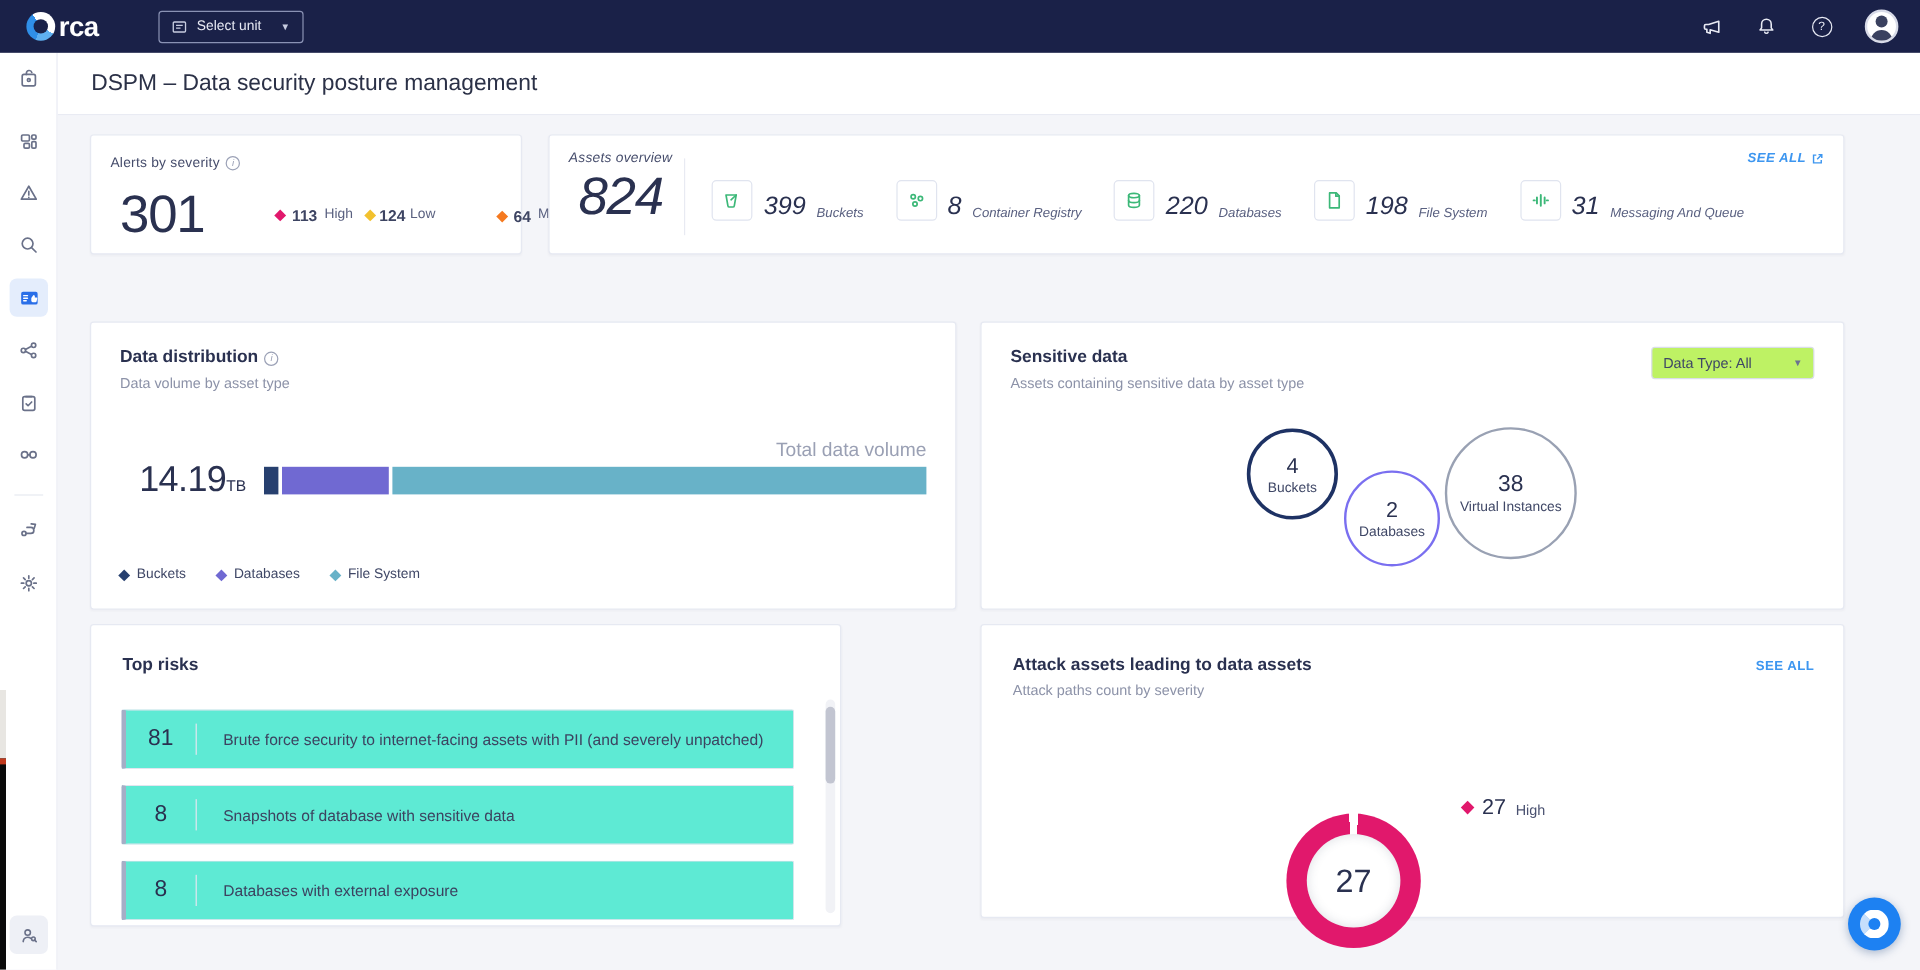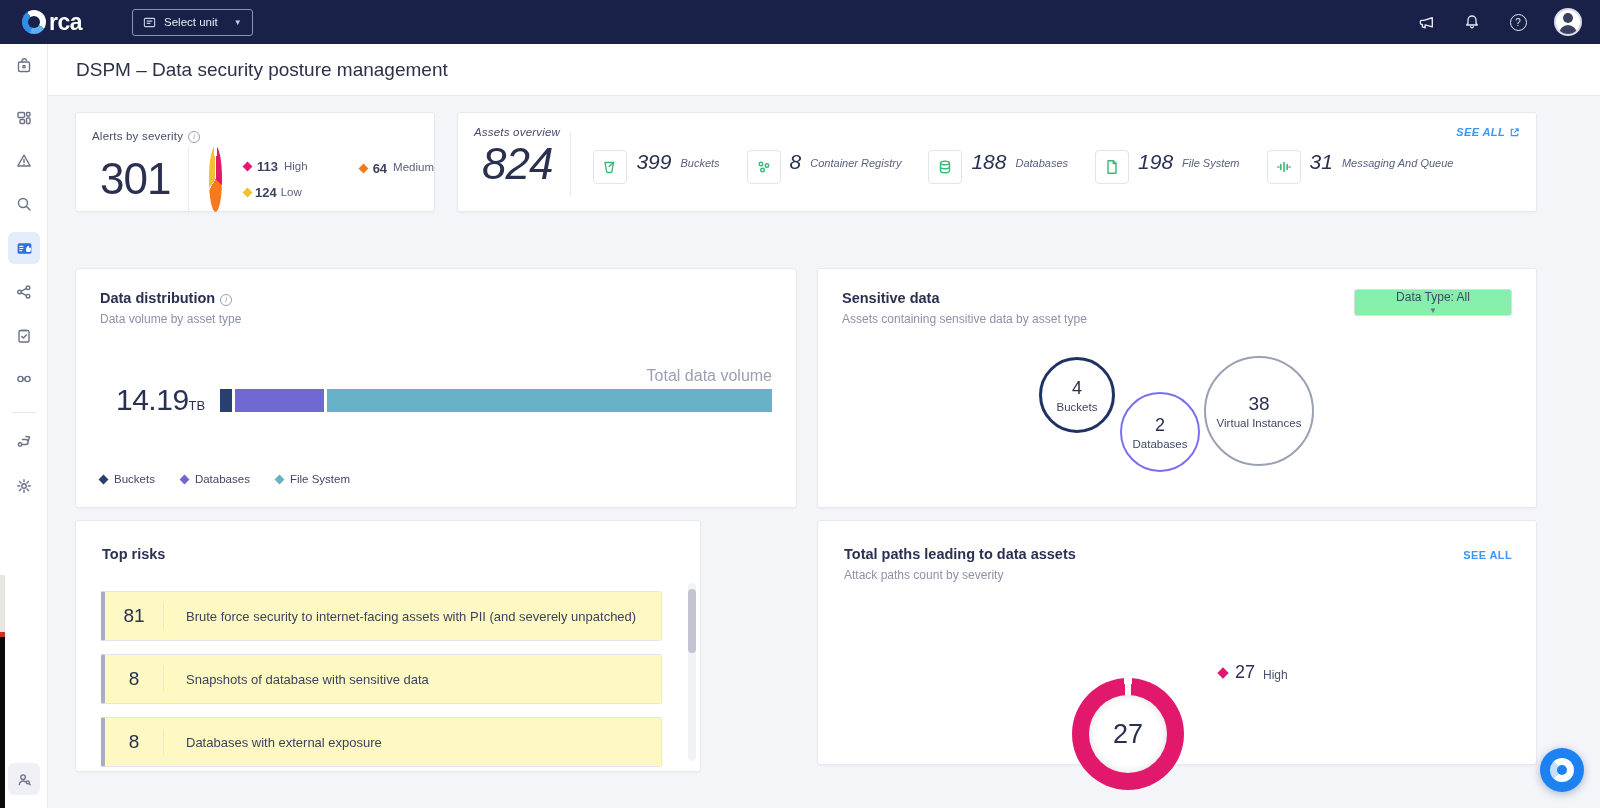--- a/index.html
+++ b/index.html
@@ -58,48 +58,48 @@
   .vdiv { width:1px; background:#E8EAF2; }
 
   
   .donut-sm { width:66px; height:66px; border-radius:50%; position:relative; }
   .donut-sm::after { content:''; position:absolute; inset:9px; background:#fff; border-radius:50%; }
   .diamond { width:7px; height:7px; transform:rotate(45deg); display:inline-block; flex:0 0 auto; }
   .leg-count { font-size:13px; color:#3D4462; font-weight:bold; }
   .leg-label { font-size:11.5px; color:#5A6180; }
 
   
-  .asset-item { display:flex; align-items:flex-start; gap:9px; }
+  .asset-item { display:flex; align-items:flex-end; gap:9px; }
   .asset-box { width:34px; height:34px; border:1px solid #E0E4EF; border-radius:4px;
     display:flex; align-items:center; justify-content:center; }
   .asset-box svg { stroke:#3CB878; fill:none; stroke-width:1.4; stroke-linecap:round; stroke-linejoin:round; }
   .asset-count { font-size:21px; font-weight:300; color:#2A3150; }
   .asset-label { font-size:11px; color:#596080; margin-top:7px; }
 
   
   .bar-wrap { display:flex; gap:3px; height:23px; }
   .bar-seg { height:100%; }
   .dd-value { font-size:30px; font-weight:300; color:#2A3150; letter-spacing:-0.5px; }
   .dd-unit { font-size:13px; color:#2A3150; }
   .dd-total-label { font-size:16px; color:#9AA0B4; }
   .dd-legend { display:flex; gap:26px; align-items:center; }
   .dd-legend .entry { display:flex; align-items:center; gap:7px; font-size:11.5px; color:#3F4766; }
 
   
   .bubble { position:absolute; border-radius:50%; background:#fff; display:flex; flex-direction:column;
     align-items:center; justify-content:center; text-align:center; }
   .bubble .b-count { font-size:18px; color:#2A3150; }
   .bubble .b-label { font-size:11.5px; color:#3F4766; margin-top:2px; }
-  .dropdown { position:absolute; right:24px; top:20px; width:158px; height:27px; border:1px solid #D9DDE8;
+  .dropdown { position:absolute; right:24px; top:20px; width:136px; height:27px; border:1px solid #D9DDE8;
     border-radius:3px; display:flex; align-items:center; justify-content:space-between; padding:0 9px;
-    font-size:12px; color:#3F4766; cursor:pointer; background:#86efac;flex-direction:column; }
+    font-size:12px; color:#3F4766; cursor:pointer; background:#bef264; }
   .dropdown .caret { font-size:8px; color:#6B7390; }
 
   
-  .risk-row { height:50px; background:#fef9c3; border:1px solid #E2E5EF; border-left:4px solid #A5AEC6;
+  .risk-row { height:50px; background:#5eead4; border:1px solid #E2E5EF; border-left:4px solid #A5AEC6;
     border-radius:2px; display:flex; align-items:center; margin-bottom:13px; cursor:pointer; }
   .risk-count { width:58px; text-align:center; font-size:19px; font-weight:300; color:#2A3150; }
   .risk-div { width:1px; height:26px; background:#E4E7F0; }
   .risk-text { margin-left:22px; font-size:13px; color:#3C4360; }
   .scroll-track { position:absolute; right:4px; top:62px; bottom:10px; width:8px; background:#F1F2F6; border-radius:4px; }
   .scroll-thumb { position:absolute; right:0; top:6px; width:8px; height:64px; background:#C2C5D1; border-radius:4px; cursor:grab; }
 
   
   .donut-lg { width:112px; height:112px; border-radius:50%; position:relative; }
   .donut-lg .hole { position:absolute; inset:17px; background:#fff; border-radius:50%;
@@ -248,21 +248,21 @@
 
 <div class="card" style="left:75px; top:112px; width:360px; height:100px;">
   <div style="padding:13px 16px 0 16px;">
     <span class="card-label">Alerts by severity</span><span class="info-ic">i</span>
   </div>
   <div style="display:flex; align-items:center; padding-left:24px; margin-top:2px;">
     <span class="big-num">301</span>
     <span class="vdiv" style="height:64px; margin:0 20px 0 18px;"></span>
     <div class="donut-sm" style="background: conic-gradient(rgb(255, 255, 255) 0deg, rgb(255, 255, 255) 2.5deg, rgb(225, 24, 108) 2.5deg, rgb(225, 24, 108) 132.65deg, rgb(255, 255, 255) 132.65deg, rgb(255, 255, 255) 137.65deg, rgb(245, 121, 31) 137.65deg, rgb(245, 121, 31) 209.194deg, rgb(255, 255, 255) 209.194deg, rgb(255, 255, 255) 214.194deg, rgb(242, 193, 46) 214.194deg, rgb(242, 193, 46) 357.5deg, rgb(255, 255, 255) 357.5deg, rgb(255, 255, 255) 362.5deg, rgb(255, 255, 255) 362.5deg, rgb(255, 255, 255) 360deg);"></div>
     <div style="display:flex; margin-left:22px; gap:52px;">
-      <div style="display:flex; flex-direction:column; gap:11px;">
+      <div style="display:flex; flex-direction:row; gap:11px;">
         <div style="display:flex; align-items:center; gap:6px;">
           <span class="diamond" style="background: rgb(225, 24, 108);"></span>
           <span class="leg-count">113</span>
           <span class="leg-label">High</span>
         </div>
         <div style="display:flex; align-items:center; gap:4px;">
           <span class="diamond" style="background: rgb(242, 193, 46);"></span>
           <span class="leg-count">124</span>
           <span class="leg-label">Low</span>
         </div>
@@ -313,21 +313,21 @@
         <span class="asset-label">Container Registry</span>
       </div>
       <div class="asset-item">
         <span class="asset-box">
             <svg width="18" height="18" viewBox="0 0 18 18">
               <ellipse cx="9" cy="5" rx="4.5" ry="1.8"></ellipse>
               <path d="M4.5 5v8c0 1 2 1.8 4.5 1.8s4.5-.8 4.5-1.8V5"></path>
               <path d="M4.5 9c0 1 2 1.8 4.5 1.8S13.5 10 13.5 9"></path>
             </svg>
           </span>
-        <span class="asset-count">188</span>
+        <span class="asset-count">220</span>
         <span class="asset-label">Databases</span>
       </div>
       <div class="asset-item">
         <span class="asset-box">
             <svg width="18" height="18" viewBox="0 0 18 18">
               <path d="M5 2.8h5.5L13 5.3v9.9H5z"></path>
               <path d="M10.2 2.8v2.7H13"></path>
             </svg>
           </span>
         <span class="asset-count">198</span>
@@ -424,21 +424,21 @@
     </div>
   </div>
   <div class="scroll-track">
     <div class="scroll-thumb"></div>
   </div>
 </div>
 
 <div class="card" style="left:817px; top:520px; width:720px; height:245px;">
   <div style="padding:24px 24px 0 26px; display:flex; justify-content:space-between;">
     <div>
-      <span class="card-title">Total paths leading to data assets</span>
+      <span class="card-title">Attack assets leading to data assets</span>
       <div class="card-sub">Attack paths count by severity</div>
     </div>
     <span class="see-all" style="align-self:flex-start; margin-top:4px;">
       <span>SEE ALL</span>
     </span>
   </div>
   <div class="donut-lg abs" style="left: 254px; top: 96px; background: conic-gradient(rgb(255, 255, 255) 0deg, rgb(255, 255, 255) 4deg, rgb(225, 24, 108) 4deg, rgb(225, 24, 108) 356deg, rgb(255, 255, 255) 356deg, rgb(255, 255, 255) 364deg, rgb(255, 255, 255) 364deg, rgb(255, 255, 255) 360deg);">
     <div class="hole">
         <span>27</span>
       </div>

